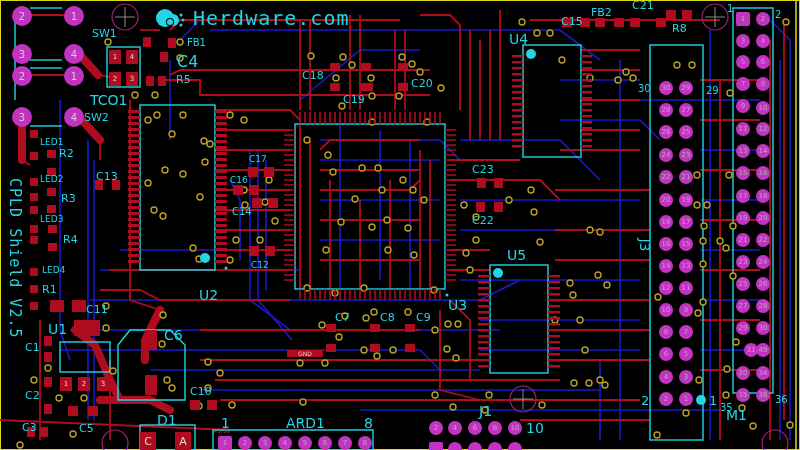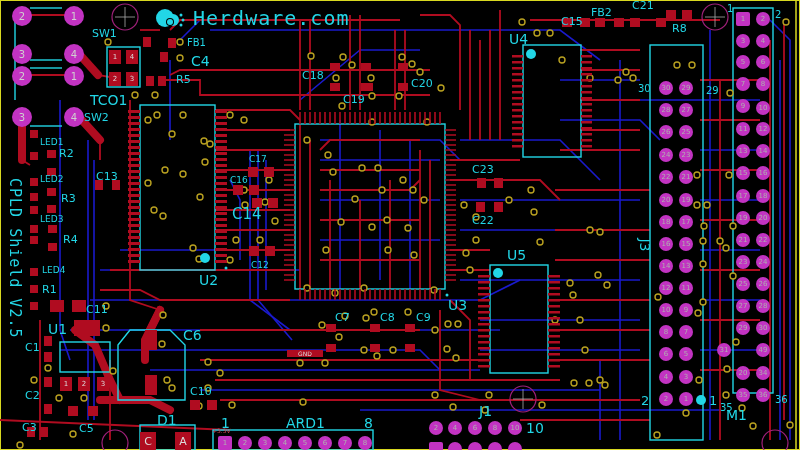--- a/index.html
+++ b/index.html
@@ -686,68 +686,68 @@
 <div class="pad" style="left:736px;top:233px">21</div>
 <div class="pad" style="left:756px;top:233px">22</div>
 <div class="pad" style="left:736px;top:255px">23</div>
 <div class="pad" style="left:756px;top:255px">24</div>
 <div class="pad" style="left:736px;top:277px">25</div>
 <div class="pad" style="left:756px;top:277px">26</div>
 <div class="pad" style="left:736px;top:299px">27</div>
 <div class="pad" style="left:756px;top:299px">28</div>
 <div class="pad" style="left:736px;top:321px">29</div>
 <div class="pad" style="left:756px;top:321px">30</div>
-<div class="pad" style="left:717px;top:343px">31</div>
+<div class="pad" style="left:744px;top:343px">31</div>
 <div class="pad" style="left:756px;top:343px">49</div>
 <div class="pad" style="left:736px;top:366px">20</div>
 <div class="pad" style="left:756px;top:366px">34</div>
 <div class="pad" style="left:736px;top:388px">35</div>
 <div class="pad" style="left:756px;top:388px">36</div>
 
 <div class="lbl" style="left:92px;top:28px">SW1</div>
 <div class="lbl" style="left:84px;top:112px">SW2</div>
 <div class="lbl big" style="left:90px;top:93px">TCO1</div>
 <div class="lbl" style="left:187px;top:38px;font-size:10px">FB1</div>
-<div class="lbl" style="left:191px;top:54px;font-size:14px">C4</div>
+<div class="lbl" style="left:177px;top:54px;font-size:16px">C4</div>
 <div class="lbl" style="left:176px;top:74px">R5</div>
 <div class="lbl" style="left:591px;top:7px">FB2</div>
 <div class="lbl" style="left:632px;top:0">C21</div>
 <div class="lbl" style="left:672px;top:23px">R8</div>
 <div class="lbl big" style="left:509px;top:32px">U4</div>
 <div class="lbl" style="left:561px;top:16px">C15</div>
 <div class="lbl" style="left:302px;top:70px">C18</div>
 <div class="lbl" style="left:343px;top:94px">C19</div>
 <div class="lbl" style="left:411px;top:78px">C20</div>
 <div class="lbl" style="left:40px;top:138px;font-size:9px">LED1</div>
 <div class="lbl" style="left:59px;top:148px">R2</div>
 <div class="lbl" style="left:40px;top:175px;font-size:9px">LED2</div>
 <div class="lbl" style="left:61px;top:193px">R3</div>
 <div class="lbl" style="left:40px;top:215px;font-size:9px">LED3</div>
 <div class="lbl" style="left:63px;top:234px">R4</div>
 <div class="lbl" style="left:42px;top:266px;font-size:9px">LED4</div>
 <div class="lbl" style="left:42px;top:284px">R1</div>
 <div class="lbl" style="left:96px;top:171px">C13</div>
 <div class="lbl" style="left:249px;top:155px;font-size:9px">C17</div>
 <div class="lbl" style="left:230px;top:176px;font-size:9px">C16</div>
-<div class="lbl" style="left:232px;top:207px;font-size:15px">C14</div>
+<div class="lbl" style="left:232px;top:207px;font-size:10px">C14</div>
 <div class="lbl" style="left:251px;top:261px;font-size:9px">C12</div>
-<div class="lbl big" style="left:199px;top:273px">U2</div>
+<div class="lbl big" style="left:199px;top:288px">U2</div>
 <div class="lbl big" style="left:448px;top:298px">U3</div>
 <div class="lbl big" style="left:507px;top:248px">U5</div>
 <div class="lbl" style="left:472px;top:164px">C23</div>
 <div class="lbl" style="left:472px;top:215px">C22</div>
 <div class="lbl" style="left:335px;top:312px">C7</div>
 <div class="lbl" style="left:380px;top:312px">C8</div>
 <div class="lbl" style="left:416px;top:312px">C9</div>
 <div class="lbl" style="left:86px;top:304px">C11</div>
 <div class="lbl" style="left:25px;top:342px">C1</div>
 <div class="lbl" style="left:25px;top:390px">C2</div>
 <div class="lbl" style="left:22px;top:422px">C3</div>
 <div class="lbl" style="left:79px;top:423px">C5</div>
-<div class="lbl big" style="left:183px;top:328px">C6</div>
+<div class="lbl big" style="left:164px;top:328px">C6</div>
 <div class="lbl" style="left:190px;top:386px">C10</div>
 <div class="lbl big" style="left:48px;top:322px">U1</div>
 <div class="lbl big" style="left:157px;top:413px">D1</div>
 <div class="lbl big" style="left:286px;top:416px">ARD1</div>
 <div class="lbl big" style="left:221px;top:416px">1</div>
 <div class="lbl big" style="left:364px;top:416px">8</div>
 <div class="lbl" style="left:212px;top:428px;font-size:6px;color:#c4404f">+3.3V</div>
 <div class="lbl big" style="left:479px;top:404px">J1</div>
 <div class="lbl big" style="left:526px;top:421px">10</div>
 <div class="lbl big" style="left:726px;top:408px">M1</div>

